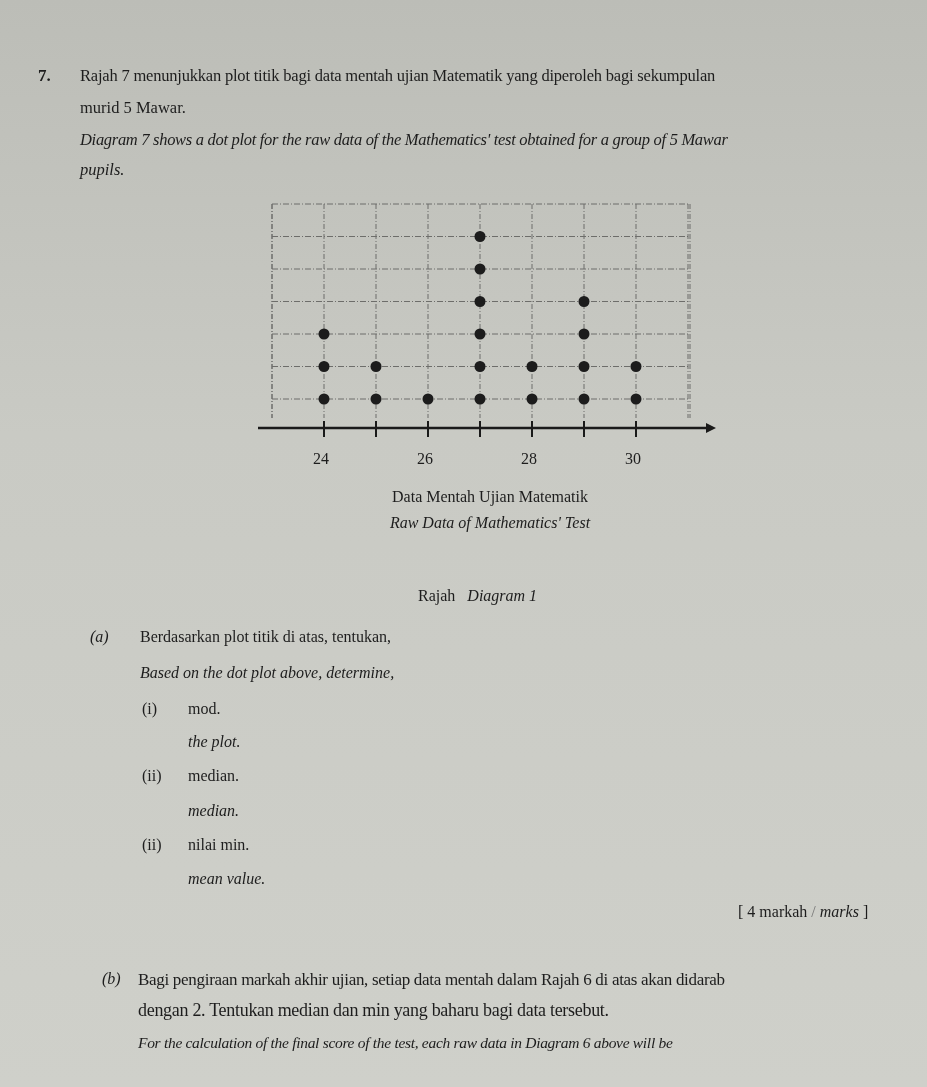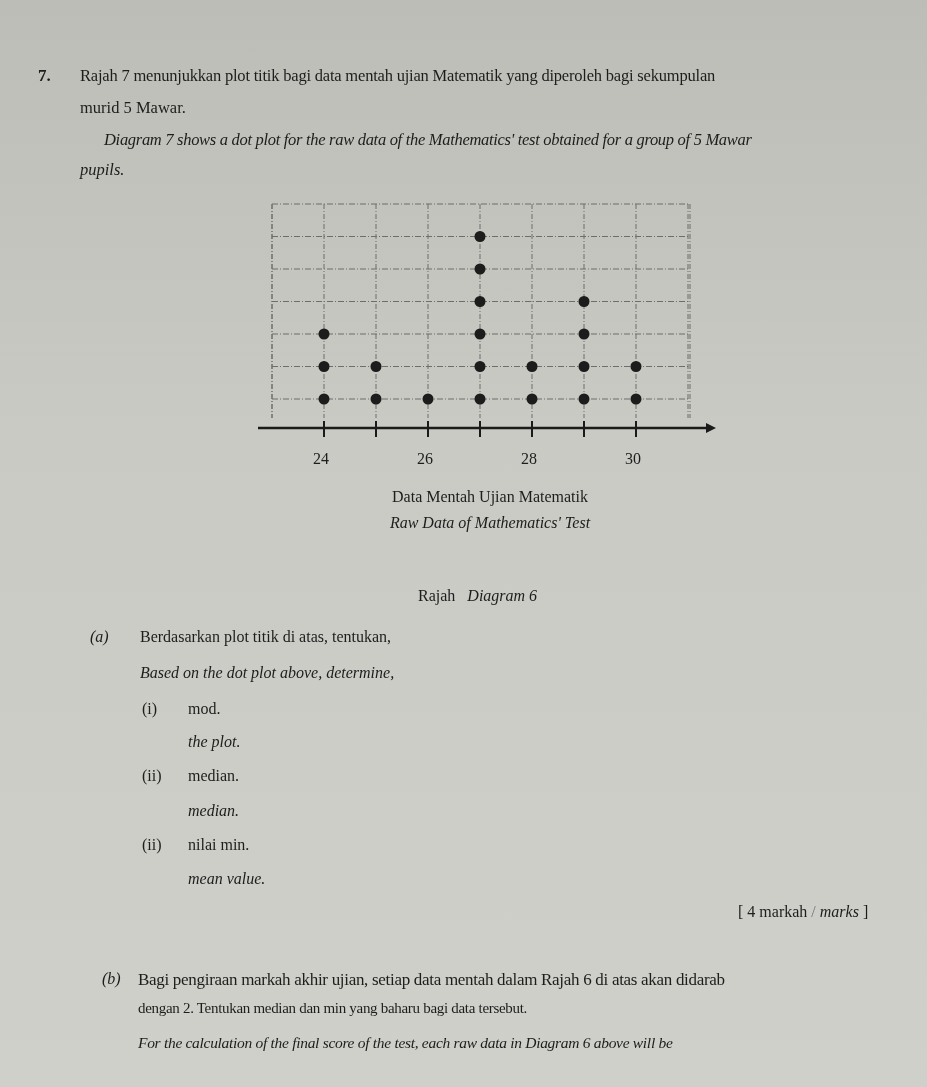--- a/index.html
+++ b/index.html
@@ -21,21 +21,21 @@
   .caption { font-size: 16px; text-align: center; width: 340px; left: 320px; }
 </style>
 </head>
 <body>
 
 <div class="page">
 
   <div class="abs q-num">7.</div>
   <div class="abs line bold" style="left:80px; top:66px; font-size:16.5px; letter-spacing:-0.2px;">Rajah 7 menunjukkan plot titik bagi data mentah ujian Matematik yang diperoleh bagi sekumpulan</div>
   <div class="abs line" style="left:80px; top:98px;">murid 5 Mawar.</div>
-  <div class="abs line it" style="left:80px; top:130px; letter-spacing:-0.3px;margin-left:24px;">Diagram 7 shows a dot plot for the raw data of the Mathematics' test obtained for a group of 5 Mawar</div>
+  <div class="abs line it" style="left:80px; top:130px; letter-spacing:-0.3px;">Diagram 7 shows a dot plot for the raw data of the Mathematics' test obtained for a group of 5 Mawar</div>
   <div class="abs line it" style="left:80px; top:160px;">pupils.</div>
 
   <div class="chart">
     <svg id="dotplot" viewBox="0 0 460 290">
         <line x1="14" y1="8" x2="14" y2="222" stroke="#6d6d6a" stroke-width="1" stroke-dasharray="5 2 1 2"></line>
         <line x1="66" y1="8" x2="66" y2="222" stroke="#6d6d6a" stroke-width="1" stroke-dasharray="5 2 1 2"></line>
         <line x1="118" y1="8" x2="118" y2="222" stroke="#6d6d6a" stroke-width="1" stroke-dasharray="5 2 1 2"></line>
         <line x1="170" y1="8" x2="170" y2="222" stroke="#6d6d6a" stroke-width="1" stroke-dasharray="5 2 1 2"></line>
         <line x1="222" y1="8" x2="222" y2="222" stroke="#6d6d6a" stroke-width="1" stroke-dasharray="5 2 1 2"></line>
         <line x1="274" y1="8" x2="274" y2="222" stroke="#6d6d6a" stroke-width="1" stroke-dasharray="5 2 1 2"></line>
@@ -87,21 +87,21 @@
       <div class="abs tick-label" style="left: 313px; top: 450px;">24</div>
       <div class="abs tick-label" style="left: 417px; top: 450px;">26</div>
       <div class="abs tick-label" style="left: 521px; top: 450px;">28</div>
       <div class="abs tick-label" style="left: 625px; top: 450px;">30</div>
     </div>
 
   <div class="abs caption it" style="top:514px;">Raw Data of Mathematics' Test</div>
   <div class="abs caption" style="top:488px;">Data Mentah Ujian Matematik</div>
   <div class="abs" style="left:418px; top:587px; font-size:16px;">
     <span>Rajah</span>
-    <span class="it" style="margin-left:8px;">Diagram 6</span>
+    <span class="it" style="margin-left:8px;">Diagram 1</span>
   </div>
 
   <div class="abs it" style="left:90px; top:628px; font-size:16px;">(a)</div>
   <div class="abs" style="left:140px; top:628px; font-size:16px;">Berdasarkan plot titik di atas, tentukan,</div>
   <div class="abs it" style="left:140px; top:664px; font-size:16px;">Based on the dot plot above, determine,</div>
 
   <div class="abs" style="left:142px; top:700px; font-size:16px;">(i)</div>
   <div class="abs" style="left:188px; top:700px; font-size:16px;">mod.</div>
   <div class="abs it" style="left:188px; top:733px; font-size:16px;">the plot.</div>
 
@@ -115,16 +115,16 @@
 
   <div class="abs" style="left:738px; top:903px; font-size:16px;">
     <span>[ 4 markah</span>
     <span style="color:#777;">/</span>
     <span class="it">marks</span>
     <span>]</span>
   </div>
 
   <div class="abs it" style="left:102px; top:970px; font-size:16px;">(b)</div>
   <div class="abs bold" style="left:138px; top:970px; font-size:17px; letter-spacing:-0.3px;">Bagi pengiraan markah akhir ujian, setiap data mentah dalam Rajah 6 di atas akan didarab</div>
-  <div class="abs bold" style="left:138px; top:1000px; font-size:15px; letter-spacing:-0.3px;">dengan 2. Tentukan median dan min yang baharu bagi data tersebut.</div>
+  <div class="abs bold" style="left:138px; top:1000px; font-size:18px; letter-spacing:-0.3px;">dengan 2. Tentukan median dan min yang baharu bagi data tersebut.</div>
   <div class="abs it" style="left:138px; top:1034px; font-size:15.5px; letter-spacing:-0.3px;">For the calculation of the final score of the test, each raw data in Diagram 6 above will be</div>
 
 </div>
 
 </body></html>

